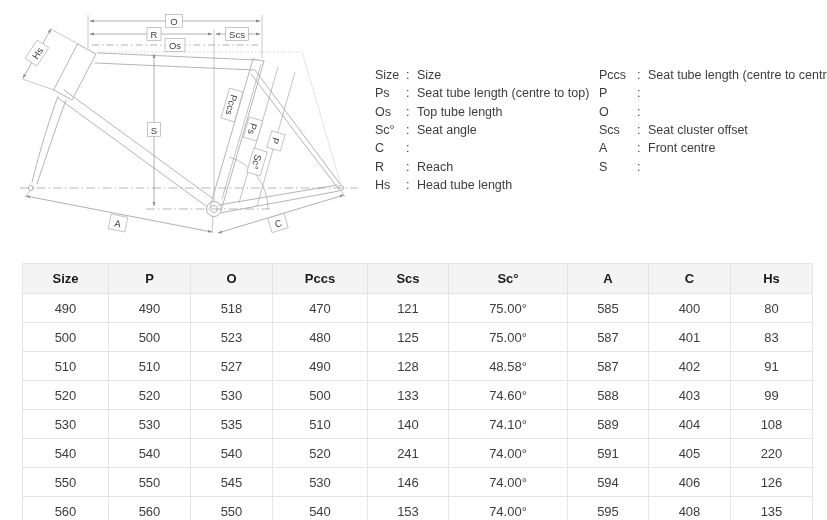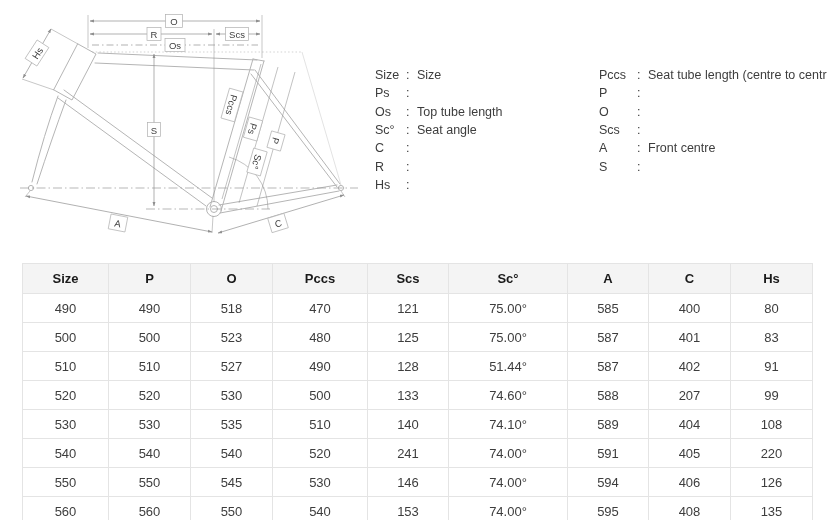--- a/index.html
+++ b/index.html
@@ -144,20 +144,21 @@
   <div class="legend c1" id="legend-col1">
     <div class="lrow">
       <span class="lterm">Size</span>
       <span class="lsep">:</span>
       <span class="ldesc">Size</span>
     </div>
 
     <div class="lrow">
       <span class="lterm">Ps</span>
       <span class="lsep">:</span>
+      <span class="ldesc">Seat tube length (centre to top)</span>
     </div>
 
     <div class="lrow">
       <span class="lterm">Os</span>
       <span class="lsep">:</span>
       <span class="ldesc">Top tube length</span>
     </div>
 
     <div class="lrow">
       <span class="lterm">Sc°</span>
@@ -166,25 +167,27 @@
     </div>
 
     <div class="lrow">
       <span class="lterm">C</span>
       <span class="lsep">:</span>
     </div>
 
     <div class="lrow">
       <span class="lterm">R</span>
       <span class="lsep">:</span>
+      <span class="ldesc">Reach</span>
     </div>
 
     <div class="lrow">
       <span class="lterm">Hs</span>
       <span class="lsep">:</span>
+      <span class="ldesc">Head tube length</span>
     </div>
   </div>
   <div class="legend c2" id="legend-col2">
     <div class="lrow">
       <span class="lterm">Pccs</span>
       <span class="lsep">:</span>
       <span class="ldesc">Seat tube length (centre to centre)</span>
     </div>
 
     <div class="lrow">
@@ -193,20 +196,21 @@
     </div>
 
     <div class="lrow">
       <span class="lterm">O</span>
       <span class="lsep">:</span>
     </div>
 
     <div class="lrow">
       <span class="lterm">Scs</span>
       <span class="lsep">:</span>
+      <span class="ldesc">Seat cluster offset</span>
     </div>
 
     <div class="lrow">
       <span class="lterm">A</span>
       <span class="lsep">:</span>
       <span class="ldesc">Front centre</span>
     </div>
 
     <div class="lrow">
       <span class="lterm">S</span>
@@ -261,34 +265,34 @@
           <td>587</td>
           <td>401</td>
           <td>83</td>
         </tr>
         <tr>
           <td>510</td>
           <td>510</td>
           <td>527</td>
           <td>490</td>
           <td>128</td>
-          <td>51.44°</td>
+          <td>48.58°</td>
           <td>587</td>
           <td>402</td>
           <td>91</td>
         </tr>
         <tr>
           <td>520</td>
           <td>520</td>
           <td>530</td>
           <td>500</td>
           <td>133</td>
           <td>74.60°</td>
           <td>588</td>
-          <td>207</td>
+          <td>403</td>
           <td>99</td>
         </tr>
         <tr>
           <td>530</td>
           <td>530</td>
           <td>535</td>
           <td>510</td>
           <td>140</td>
           <td>74.10°</td>
           <td>589</td>

